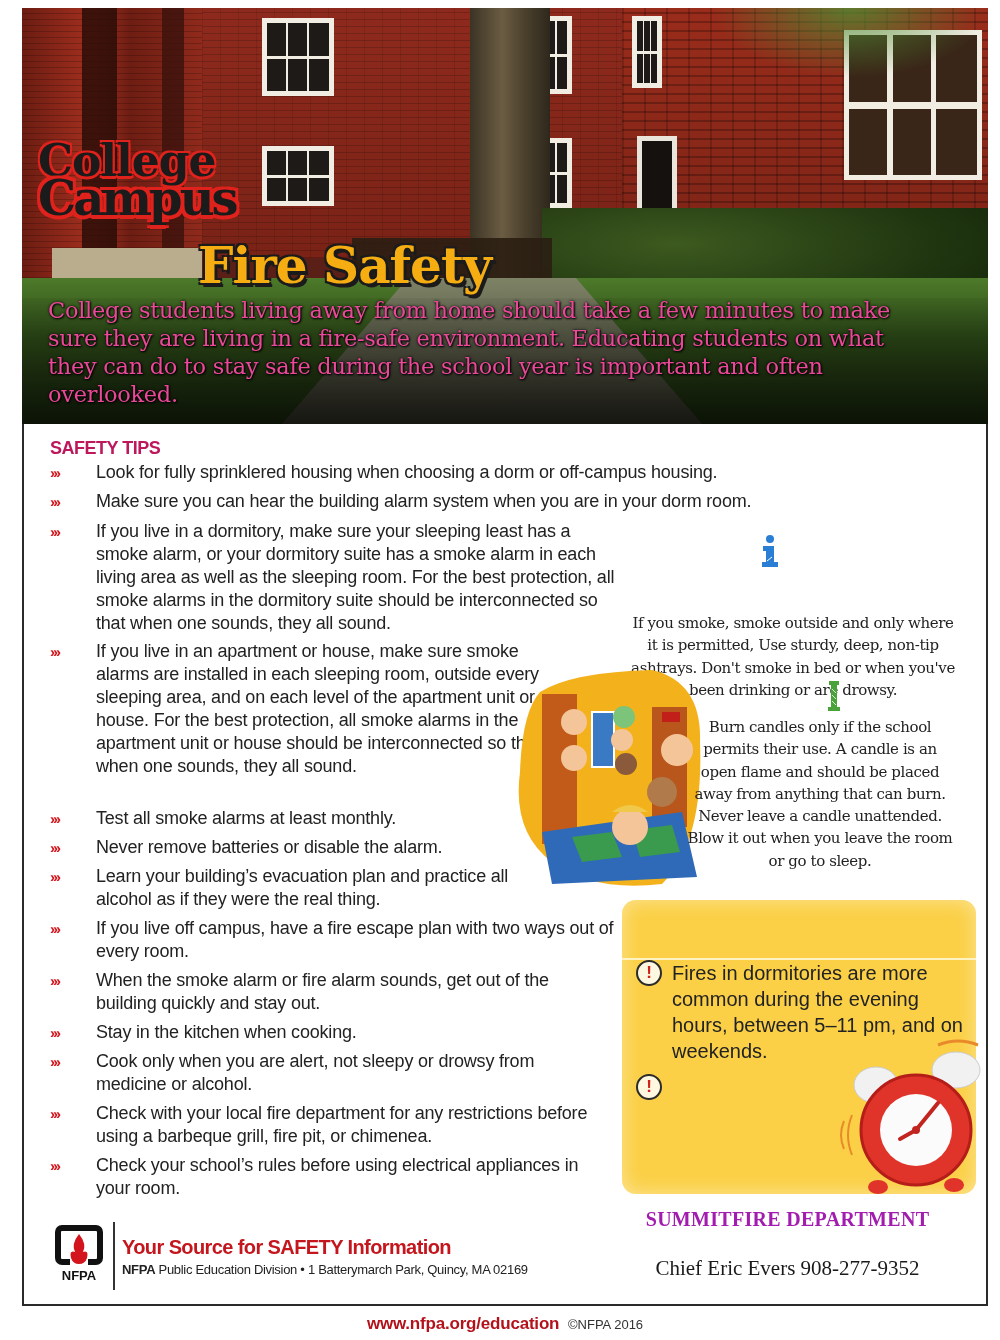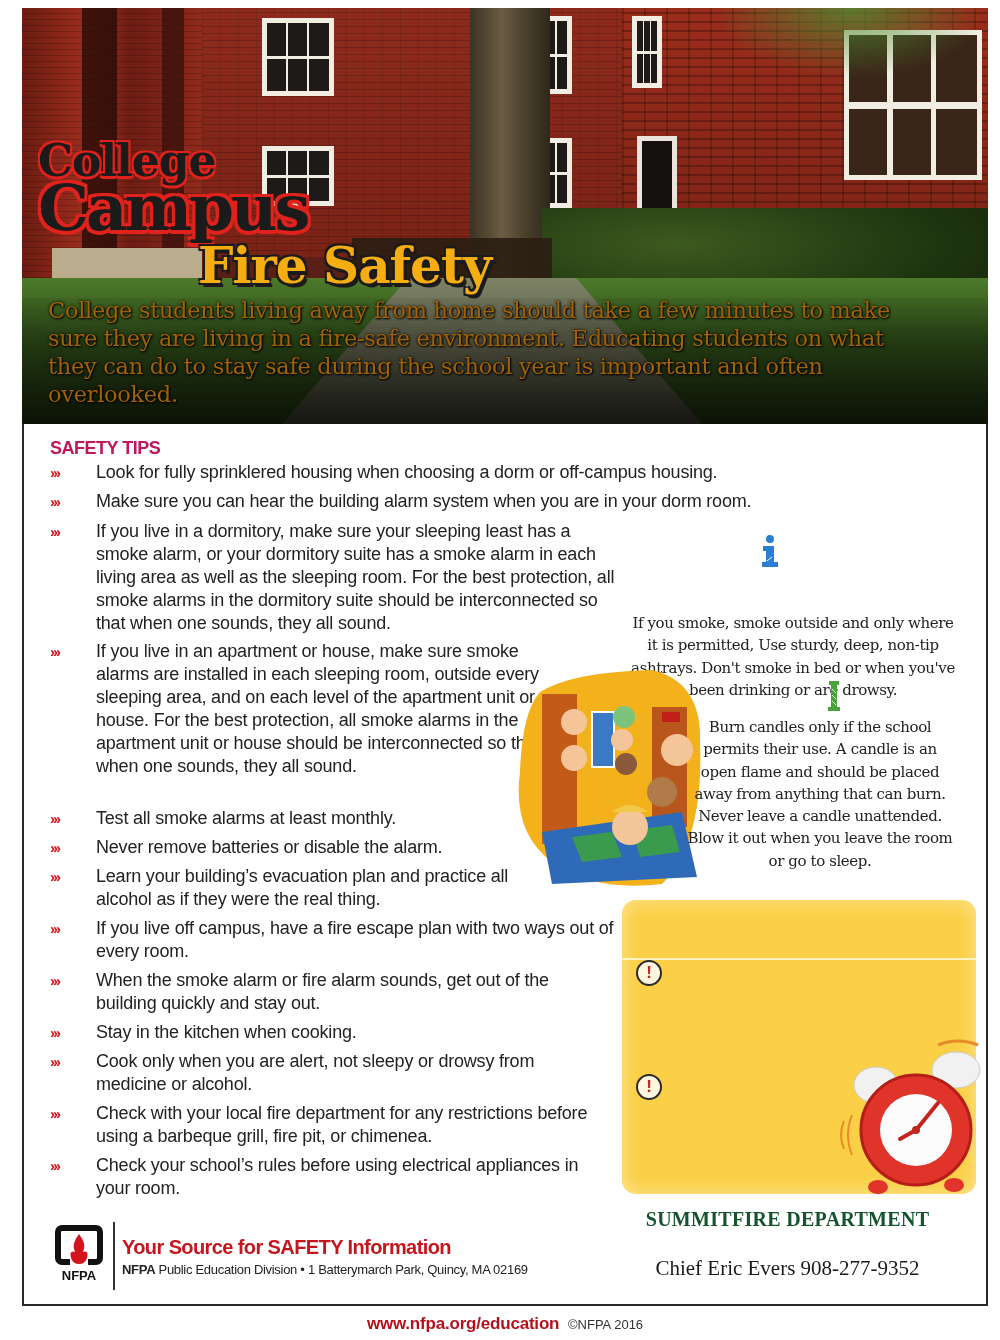--- a/index.html
+++ b/index.html
@@ -52,28 +52,28 @@
   .hero-shade { position: absolute; left: 0; top: 290px; width: 966px; height: 126px;
     background: linear-gradient(180deg, rgba(0,0,0,0.05), rgba(0,0,0,0.55)); }
   .leaf { position: absolute; left: 690px; top: 0; width: 276px; height: 70px;
     background: radial-gradient(ellipse at 50% 0%, rgba(80,140,50,.8), rgba(60,110,30,0) 70%); }
 
   .title-college, .title-campus, .title-fire {
     position: absolute; font-family: "DejaVu Serif", serif; font-weight: bold; white-space: nowrap;
   }
   .title-college { left: 38px; top: 135px; font-size: 44px; color: #1b1b1b; letter-spacing: -1px;
     text-shadow: -2px -2px 0 #e0221d, 2px -2px 0 #e0221d, -2px 2px 0 #e0221d, 2px 2px 0 #e0221d, 0 3px 0 #e0221d; }
-  .title-campus { left: 38px; top: 170px; font-size: 64px; color: #1b1b1b; letter-spacing: -3px;
+  .title-campus { left: 38px; top: 170px; font-size: 48px; color: #1b1b1b; letter-spacing: -3px;
     text-shadow: -3px -3px 0 #e0221d, 3px -3px 0 #e0221d, -3px 3px 0 #e0221d, 3px 3px 0 #e0221d, 0 4px 0 #e0221d; }
   .title-fire { left: 198px; top: 236px; font-size: 50px; color: #f5ad12; letter-spacing: -1px;
     text-shadow: -2px -2px 0 #1b1b1b, 2px -2px 0 #1b1b1b, -2px 2px 0 #1b1b1b, 2px 2px 0 #1b1b1b, 3px 4px 0 #1b1b1b; }
 
   .hero-intro {
     position: absolute; left: 48px; top: 296px; width: 880px;
-    font-family: "DejaVu Serif", serif; font-size: 22.5px; line-height: 28px; color: #a16207;
+    font-family: "DejaVu Serif", serif; font-size: 22.5px; line-height: 28px; color: #ec4899;
     text-shadow: 1px 1px 2px #000, 0 0 3px #000; letter-spacing: -0.3px;
   }
 
   
   .tips-heading {
     position: absolute; left: 50px; top: 438px; font-size: 18px; font-weight: bold; color: #be185d; letter-spacing: -0.5px;
   }
   .tip { position: absolute; left: 50px; font-size: 18px; line-height: 23px; color: #222; letter-spacing: -0.2px; }
   .tip .bullet { position: absolute; left: 0; top: 0; width: 24px; color: #d4141c; font-weight: bold; font-size: 15px; letter-spacing: -2px; }
   .tip .tip-text { display: block; margin-left: 46px; }
@@ -93,21 +93,21 @@
     font-family: "DejaVu Serif", serif; font-weight: bold; font-size: 31px; color: #c8201e; letter-spacing: 1px; }
   .fact-divider { position: absolute; left: 0; top: 58px; width: 100%; height: 2px; background: #fff3c4; }
   .fact-item { position: absolute; left: 14px; font-size: 20px; line-height: 26px; color: #222; }
   .fact-item .alert-icon { position: absolute; left: 0; top: 0; width: 26px; height: 26px; border-radius: 50%;
     border: 2px solid #2b2b2b; background: #fff8e0; color: #d0201c; font-weight: bold; font-size: 17px; text-align: center; line-height: 22px; }
   .fact-item .fact-text { display: block; margin-left: 36px; }
   .clock { position: absolute; left: 838px; top: 1035px; width: 160px; height: 165px; }
 
   
   .fire-dept { position: absolute; left: 600px; top: 1208px; width: 375px; text-align: center;
-    font-family: "Liberation Serif", serif; font-weight: bold; font-size: 20px; color: #14532d; letter-spacing: 0.3px; }
+    font-family: "Liberation Serif", serif; font-weight: bold; font-size: 20px; color: #a21caf; letter-spacing: 0.3px; }
   .chief { position: absolute; left: 600px; top: 1256px; width: 375px; text-align: center;
     font-family: "Liberation Serif", serif; font-size: 21px; color: #1a1a1a; }
 
   .nfpa-logo { position: absolute; left: 50px; top: 1224px; width: 58px; height: 58px; }
   .nfpa-divider { position: absolute; left: 113px; top: 1222px; width: 2px; height: 68px; background: #333; }
   .nfpa-tagline { position: absolute; left: 122px; top: 1236px; font-size: 20px; font-weight: bold; color: #c4161c; letter-spacing: -0.6px; }
   .nfpa-address { position: absolute; left: 122px; top: 1262px; font-size: 13px; color: #222; letter-spacing: -0.3px; }
   .nfpa-address b { font-weight: bold; }
 
   .bottom-url { position: absolute; left: 0; top: 1314px; width: 1010px; text-align: center; font-size: 17px; }
@@ -242,20 +242,21 @@
     <rect x="0" y="26" width="12" height="4" fill="#4aa33a"></rect>
     <path d="M4 8 l4 4 M4 14 l4 4 M4 20 l4 4" stroke="#d8efd0" stroke-width="1"></path>
   </svg>
 </div>
 <div class="side-note" style="left:686px;top:716px;width:268px;">Burn candles only if the school permits their use. A candle is an open flame and should be placed away from anything that can burn. Never leave a candle unattended. Blow it out when you leave the room or go to sleep.</div>
 
 <div class="fact-box">
   <div class="fact-divider"></div>
   <div class="fact-item" style="top:60px;width:330px;">
     <span class="alert-icon">!</span>
+    <span class="fact-text">Fires in dormitories are more common during the evening hours, between 5–11 pm, and on weekends.</span>
   </div>
   <div class="fact-item" style="top:174px;width:230px;">
     <span class="alert-icon">!</span>
   </div>
 </div>
 
 <div class="clock">
   <svg width="160" height="165" viewBox="0 0 160 165">
     <ellipse cx="38" cy="50" rx="22" ry="18" fill="#f1f1f1" stroke="#ccc"></ellipse>
     <ellipse cx="118" cy="35" rx="24" ry="18" fill="#f1f1f1" stroke="#ccc"></ellipse>

